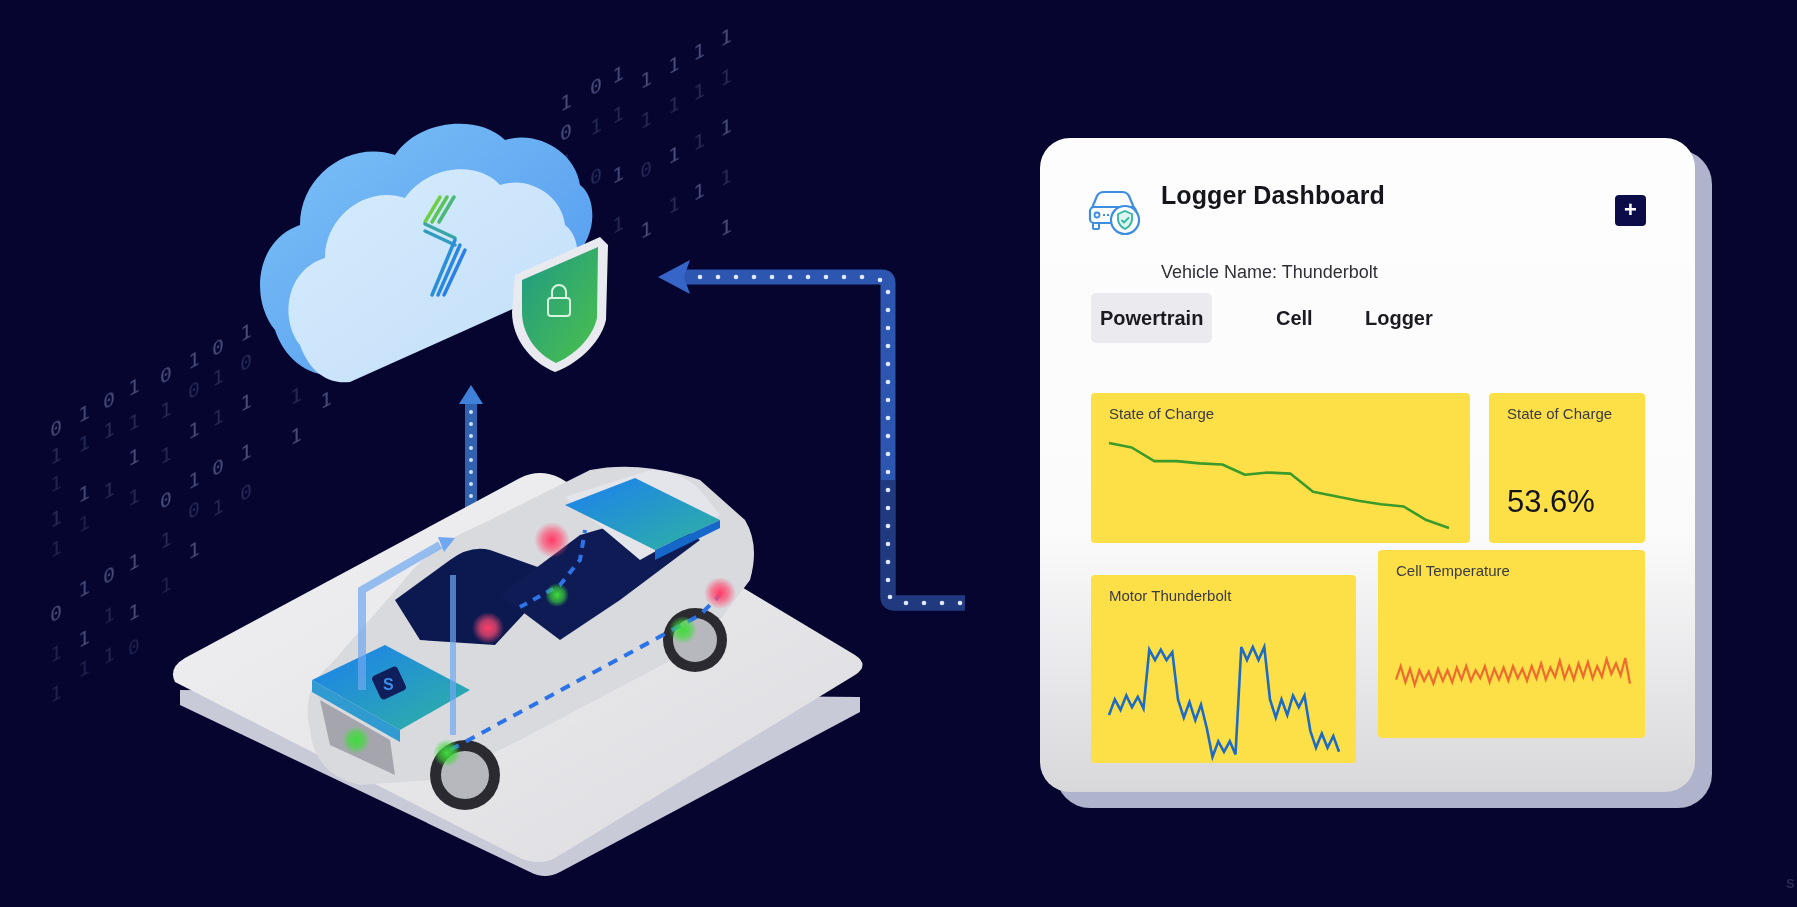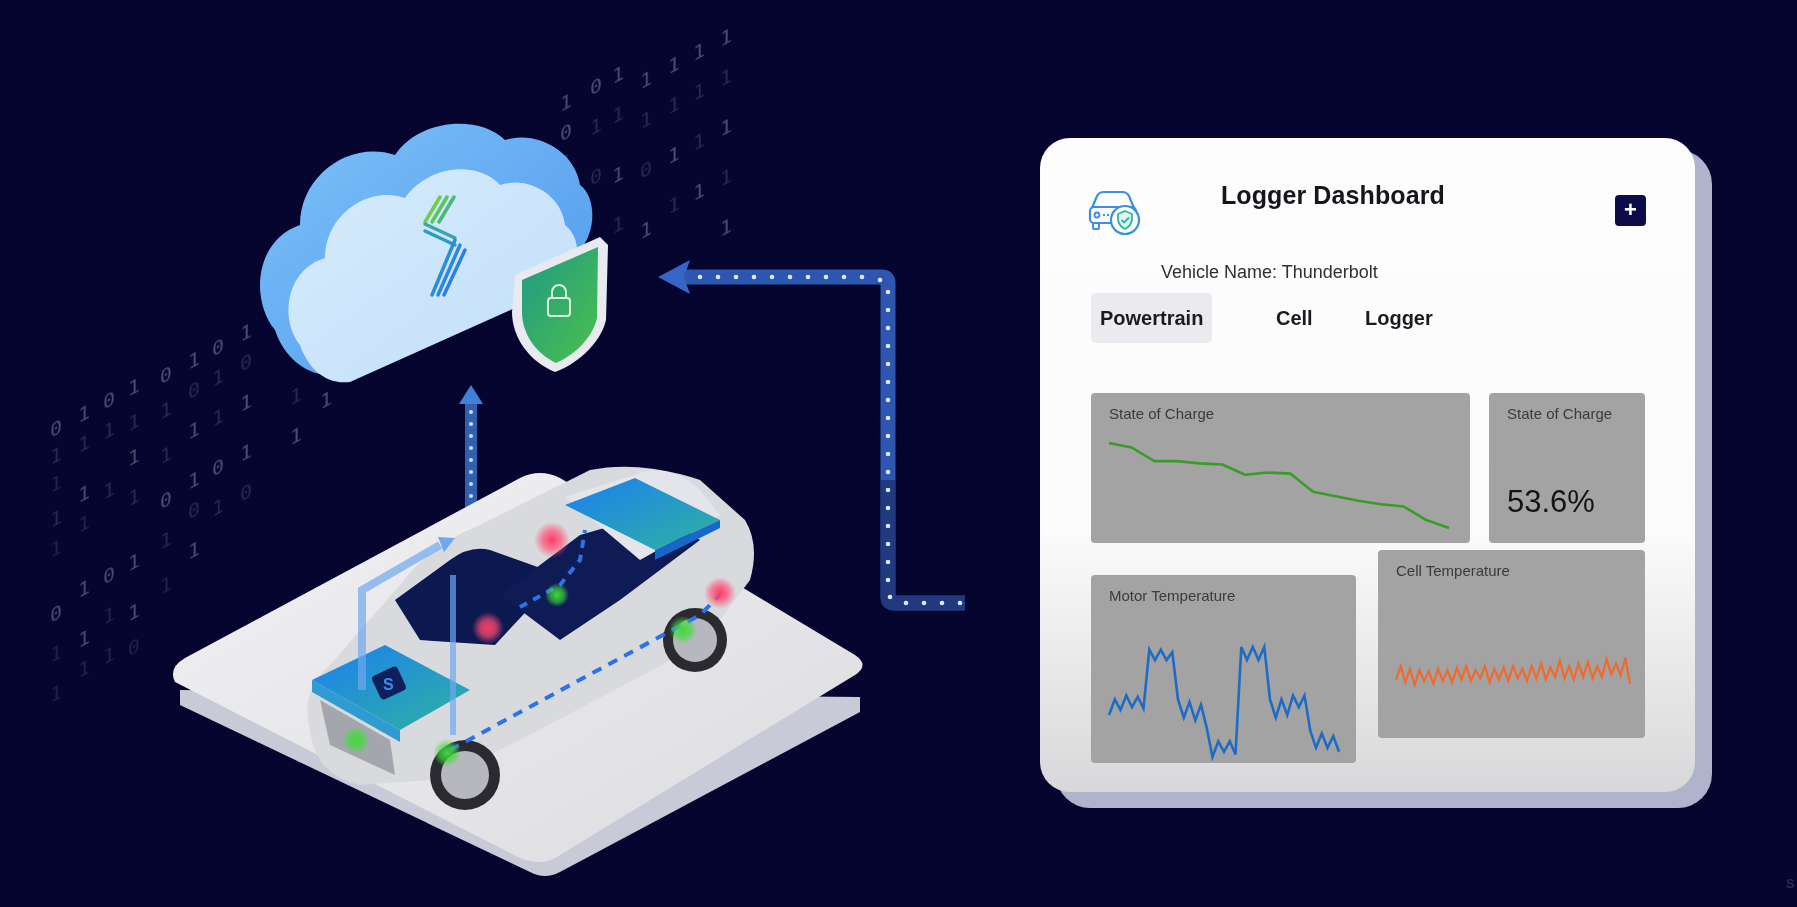--- a/index.html
+++ b/index.html
@@ -18,41 +18,41 @@
     position: absolute; left: 1056px; top: 150px; width: 656px; height: 658px;
     background: #b0b3cc; border-radius: 34px;
   }
   .card {
     position: absolute; left: 1040px; top: 138px; width: 655px; height: 654px;
     background: linear-gradient(180deg, #fdfdfe 0%, #fbfbfc 60%, #d8d8da 100%);
     border-radius: 30px;
   }
   .header-icon { position: absolute; left: 1088px; top: 186px; width: 54px; height: 50px; }
   .title {
-    position: absolute; left: 1221px; top: 181px;
+    position: absolute; left: 1161px; top: 181px;
     font-size: 25px; font-weight: bold; color: #15151c; letter-spacing: 0.1px;
   }
   .subtitle {
     position: absolute; left: 1161px; top: 218px;
     font-size: 18px; color: #2f2f37; margin-top: 44px;
   }
   .add-btn {
     position: absolute; left: 1615px; top: 195px; width: 31px; height: 31px;
     background: #0c0c48; border-radius: 4px; color: #fff;
     font-size: 22px; line-height: 30px; text-align: center; font-weight: bold; cursor: pointer;
   }
   .tabs { position: absolute; left: 1091px; top: 293px; height: 50px; }
   .tab {
     position: absolute; top: 0; height: 50px; line-height: 50px;
     font-size: 20px; font-weight: bold; color: #1a1a20; cursor: pointer; white-space: nowrap;
   }
   .tab.active { background: #ebebef; border-radius: 5px; padding: 0 9px; }
 
   .panel {
-    position: absolute; background: #a3a3a3; border-radius: 4px;
+    position: absolute; background: #fde047; border-radius: 4px;
   }
   .panel-label {
     position: absolute; left: 18px; top: 12px; font-size: 15px; color: #3a3a42;
   }
   .stat-value {
     position: absolute; left: 18px; top: 46px; font-size: 31px; font-weight: normal; color: #141418; margin-top: 45px;
   }
   .panel svg { position: absolute; left: 0; top: 0; }
 
   .watermark {
@@ -347,21 +347,21 @@
       <polyline id="soc-line" fill="none" stroke="#3a9a2a" stroke-width="2.6" stroke-linejoin="round" points="18.0,50.0 40.7,54.5 63.3,68.1 86.0,68.1 108.7,70.4 131.3,71.5 154.0,81.7 176.7,79.5 199.3,80.6 222.0,98.7 244.7,103.3 267.3,107.8 290.0,111.2 312.7,113.5 335.3,127.1 358.0,135.0"></polyline>
     </svg>
   </div>
 
   <div class="panel" style="left:1489px; top:393px; width:156px; height:150px;">
     <div class="panel-label">State of Charge</div>
     <div class="stat-value">53.6%</div>
   </div>
 
   <div class="panel" style="left:1091px; top:575px; width:265px; height:188px;">
-    <div class="panel-label">Motor Temperature</div>
+    <div class="panel-label">Motor Thunderbolt</div>
     <svg width="265" height="188">
       <polyline id="motor-line" fill="none" stroke="#1e6bc4" stroke-width="2.6" stroke-linejoin="miter" points="18.0,140.1 23.8,124.4 29.5,134.9 35.3,120.5 41.0,132.2 46.8,121.8 52.5,133.5 58.3,74.6 64.0,85.1 69.8,74.6 75.5,85.1 81.3,77.2 87.0,124.4 92.8,142.7 98.5,127.0 104.3,145.3 110.0,129.6 115.8,153.2 121.5,182.0 127.3,166.3 133.0,176.8 138.8,166.3 144.5,179.4 150.3,72.0 156.0,85.1 161.8,72.0 167.5,85.1 173.3,72.0 179.0,124.4 184.8,142.7 190.5,124.4 196.3,140.1 202.0,120.5 207.8,132.2 213.5,120.5 219.3,155.8 225.0,172.8 230.8,158.4 236.5,172.8 242.3,161.0 248.0,176.8"></polyline>
     </svg>
   </div>
 
   <div class="panel" style="left:1378px; top:550px; width:267px; height:188px;">
     <div class="panel-label">Cell Temperature</div>
     <svg width="267" height="188">
       <polyline id="cell-line" fill="none" stroke="#ef6a2e" stroke-width="2.2" stroke-linejoin="miter" points="18.0,129.6 22.7,116.1 27.4,132.3 32.0,118.8 36.7,135.0 41.4,120.2 46.1,130.9 50.8,121.5 55.4,133.7 60.1,118.8 64.8,130.9 69.5,120.2 74.2,132.3 78.8,117.5 83.5,129.6 88.2,116.1 92.9,130.9 97.6,120.2 102.2,128.3 106.9,116.1 111.6,132.3 116.3,118.8 121.0,129.6 125.6,117.5 130.3,130.9 135.0,116.1 139.7,128.3 144.4,118.8 149.0,130.9 153.7,116.1 158.4,128.3 163.1,113.4 167.8,129.6 172.4,117.5 177.1,126.9 181.8,110.7 186.5,128.3 191.2,116.1 195.8,129.6 200.5,113.4 205.2,126.9 209.9,112.0 214.6,128.3 219.2,116.1 223.9,126.9 228.6,109.3 233.3,124.2 238.0,113.4 242.6,125.5 247.3,108.0 252.0,133.7"></polyline>
     </svg>

